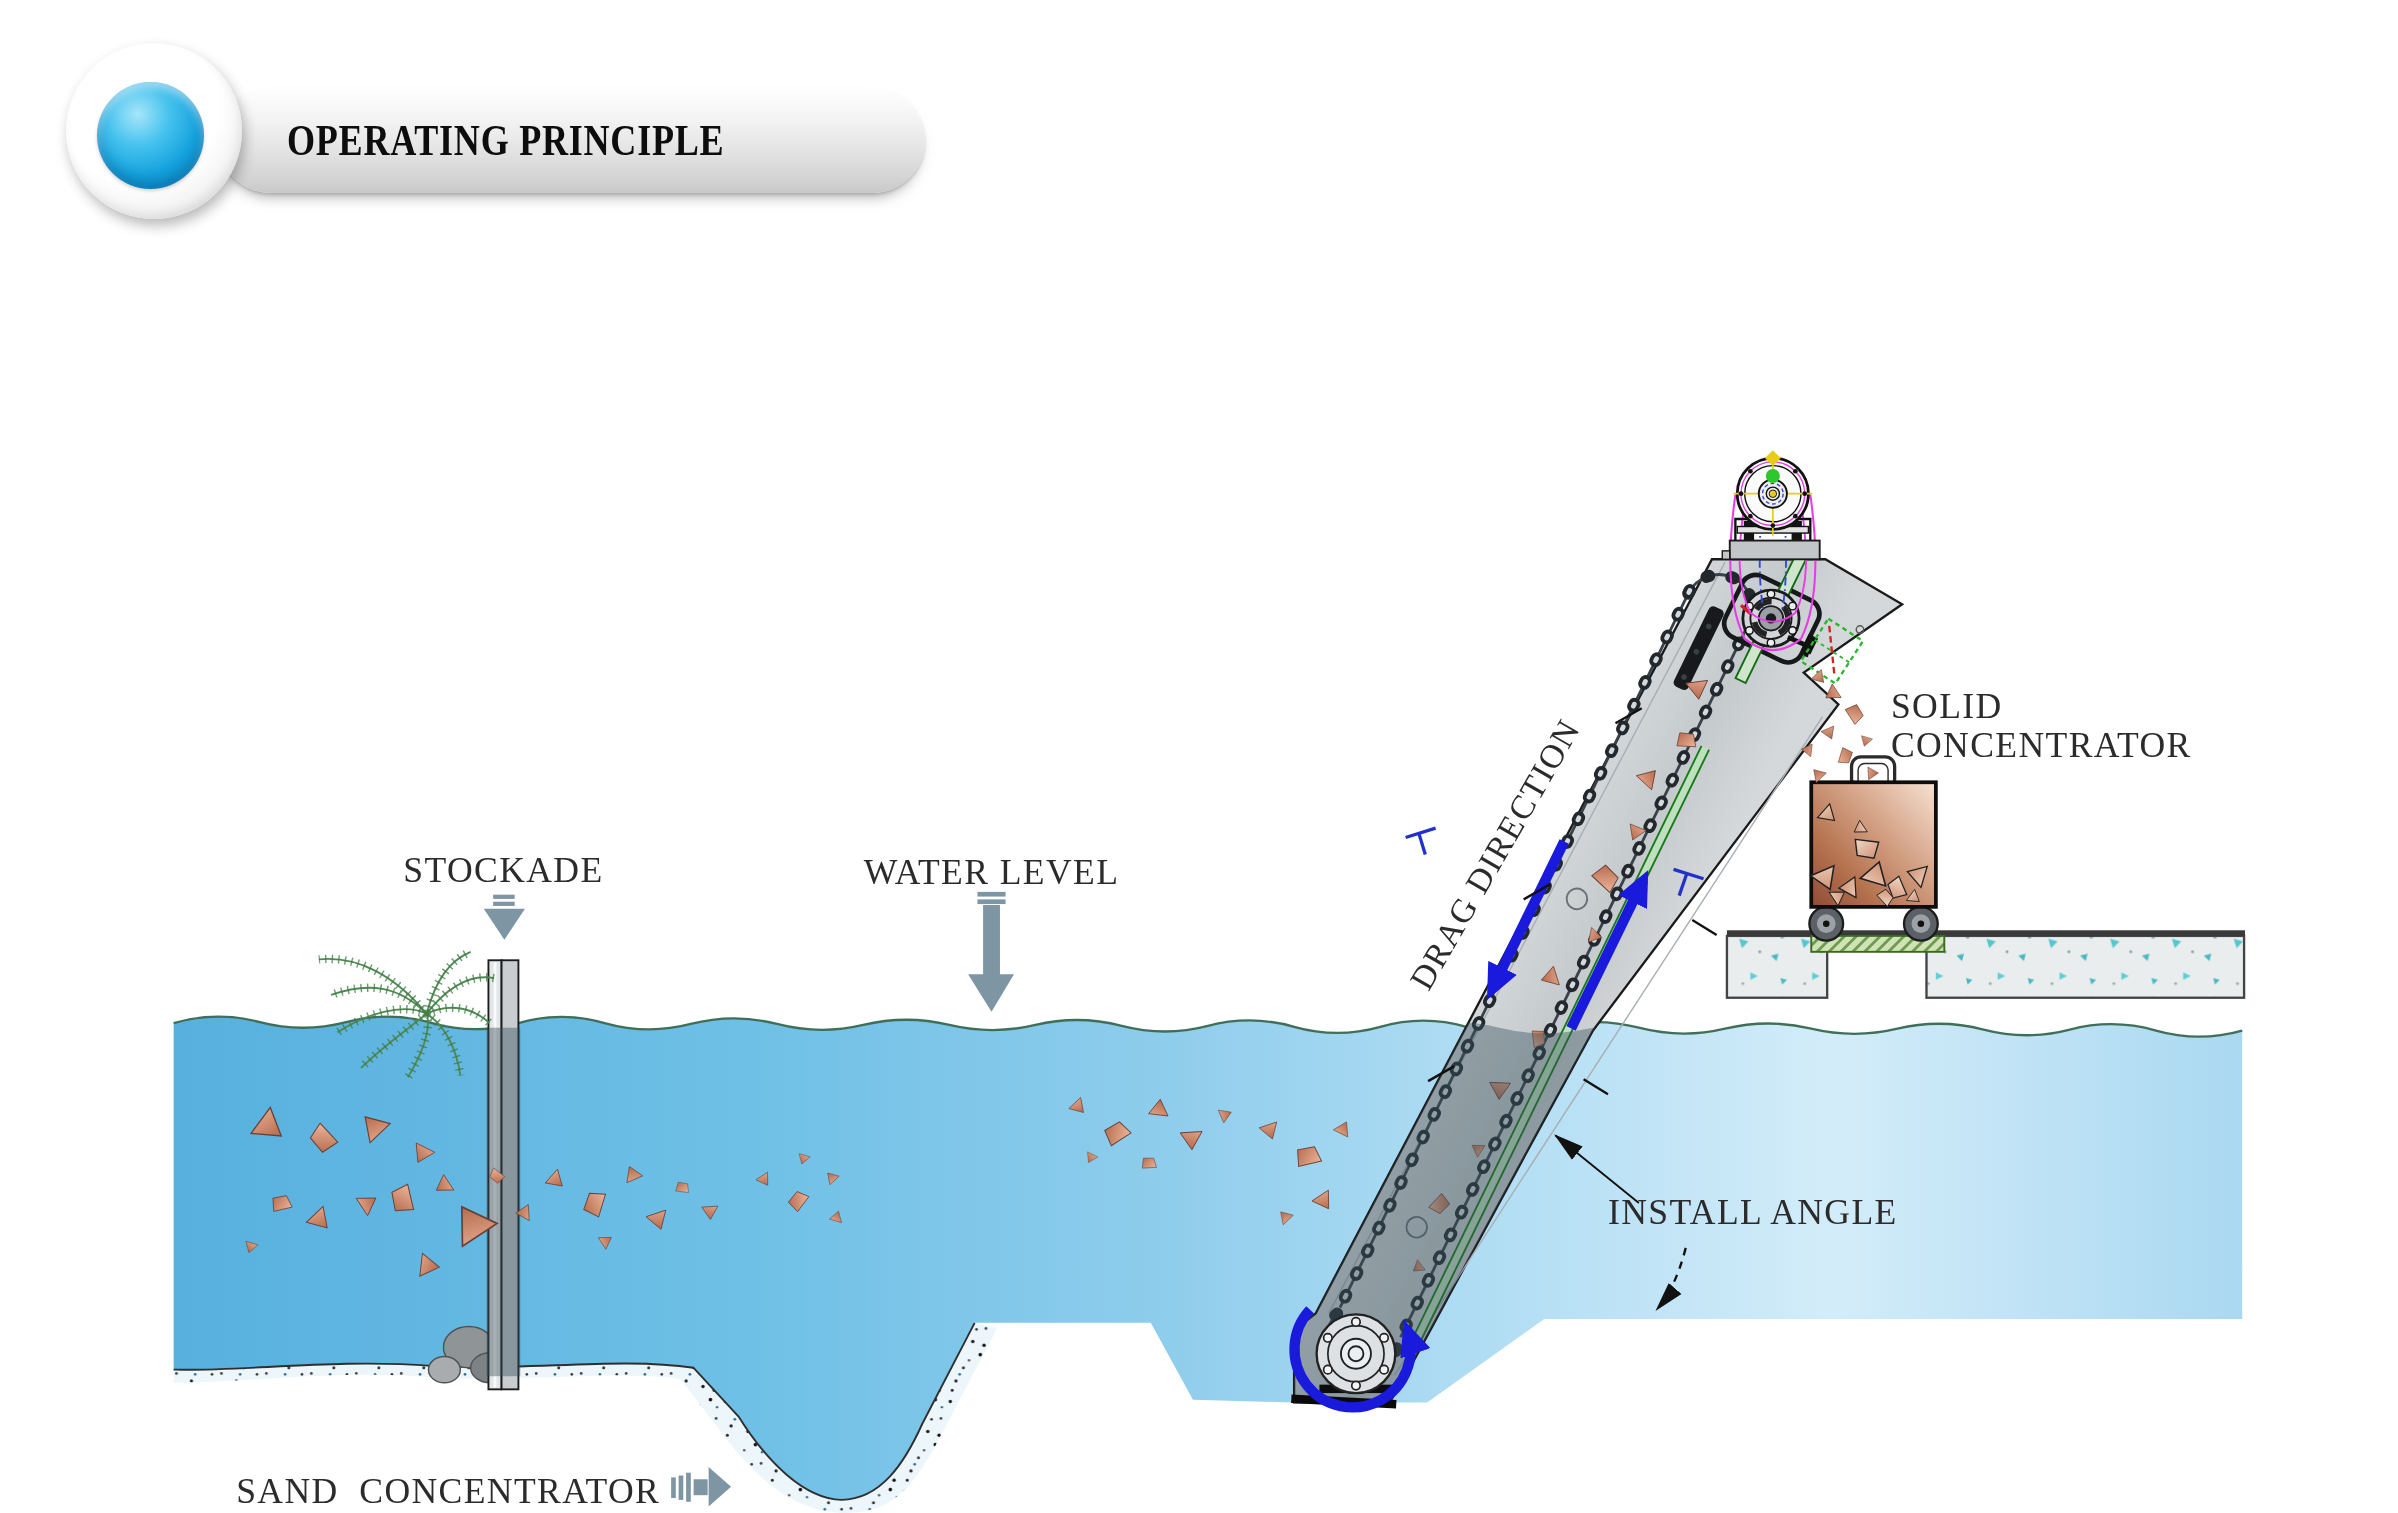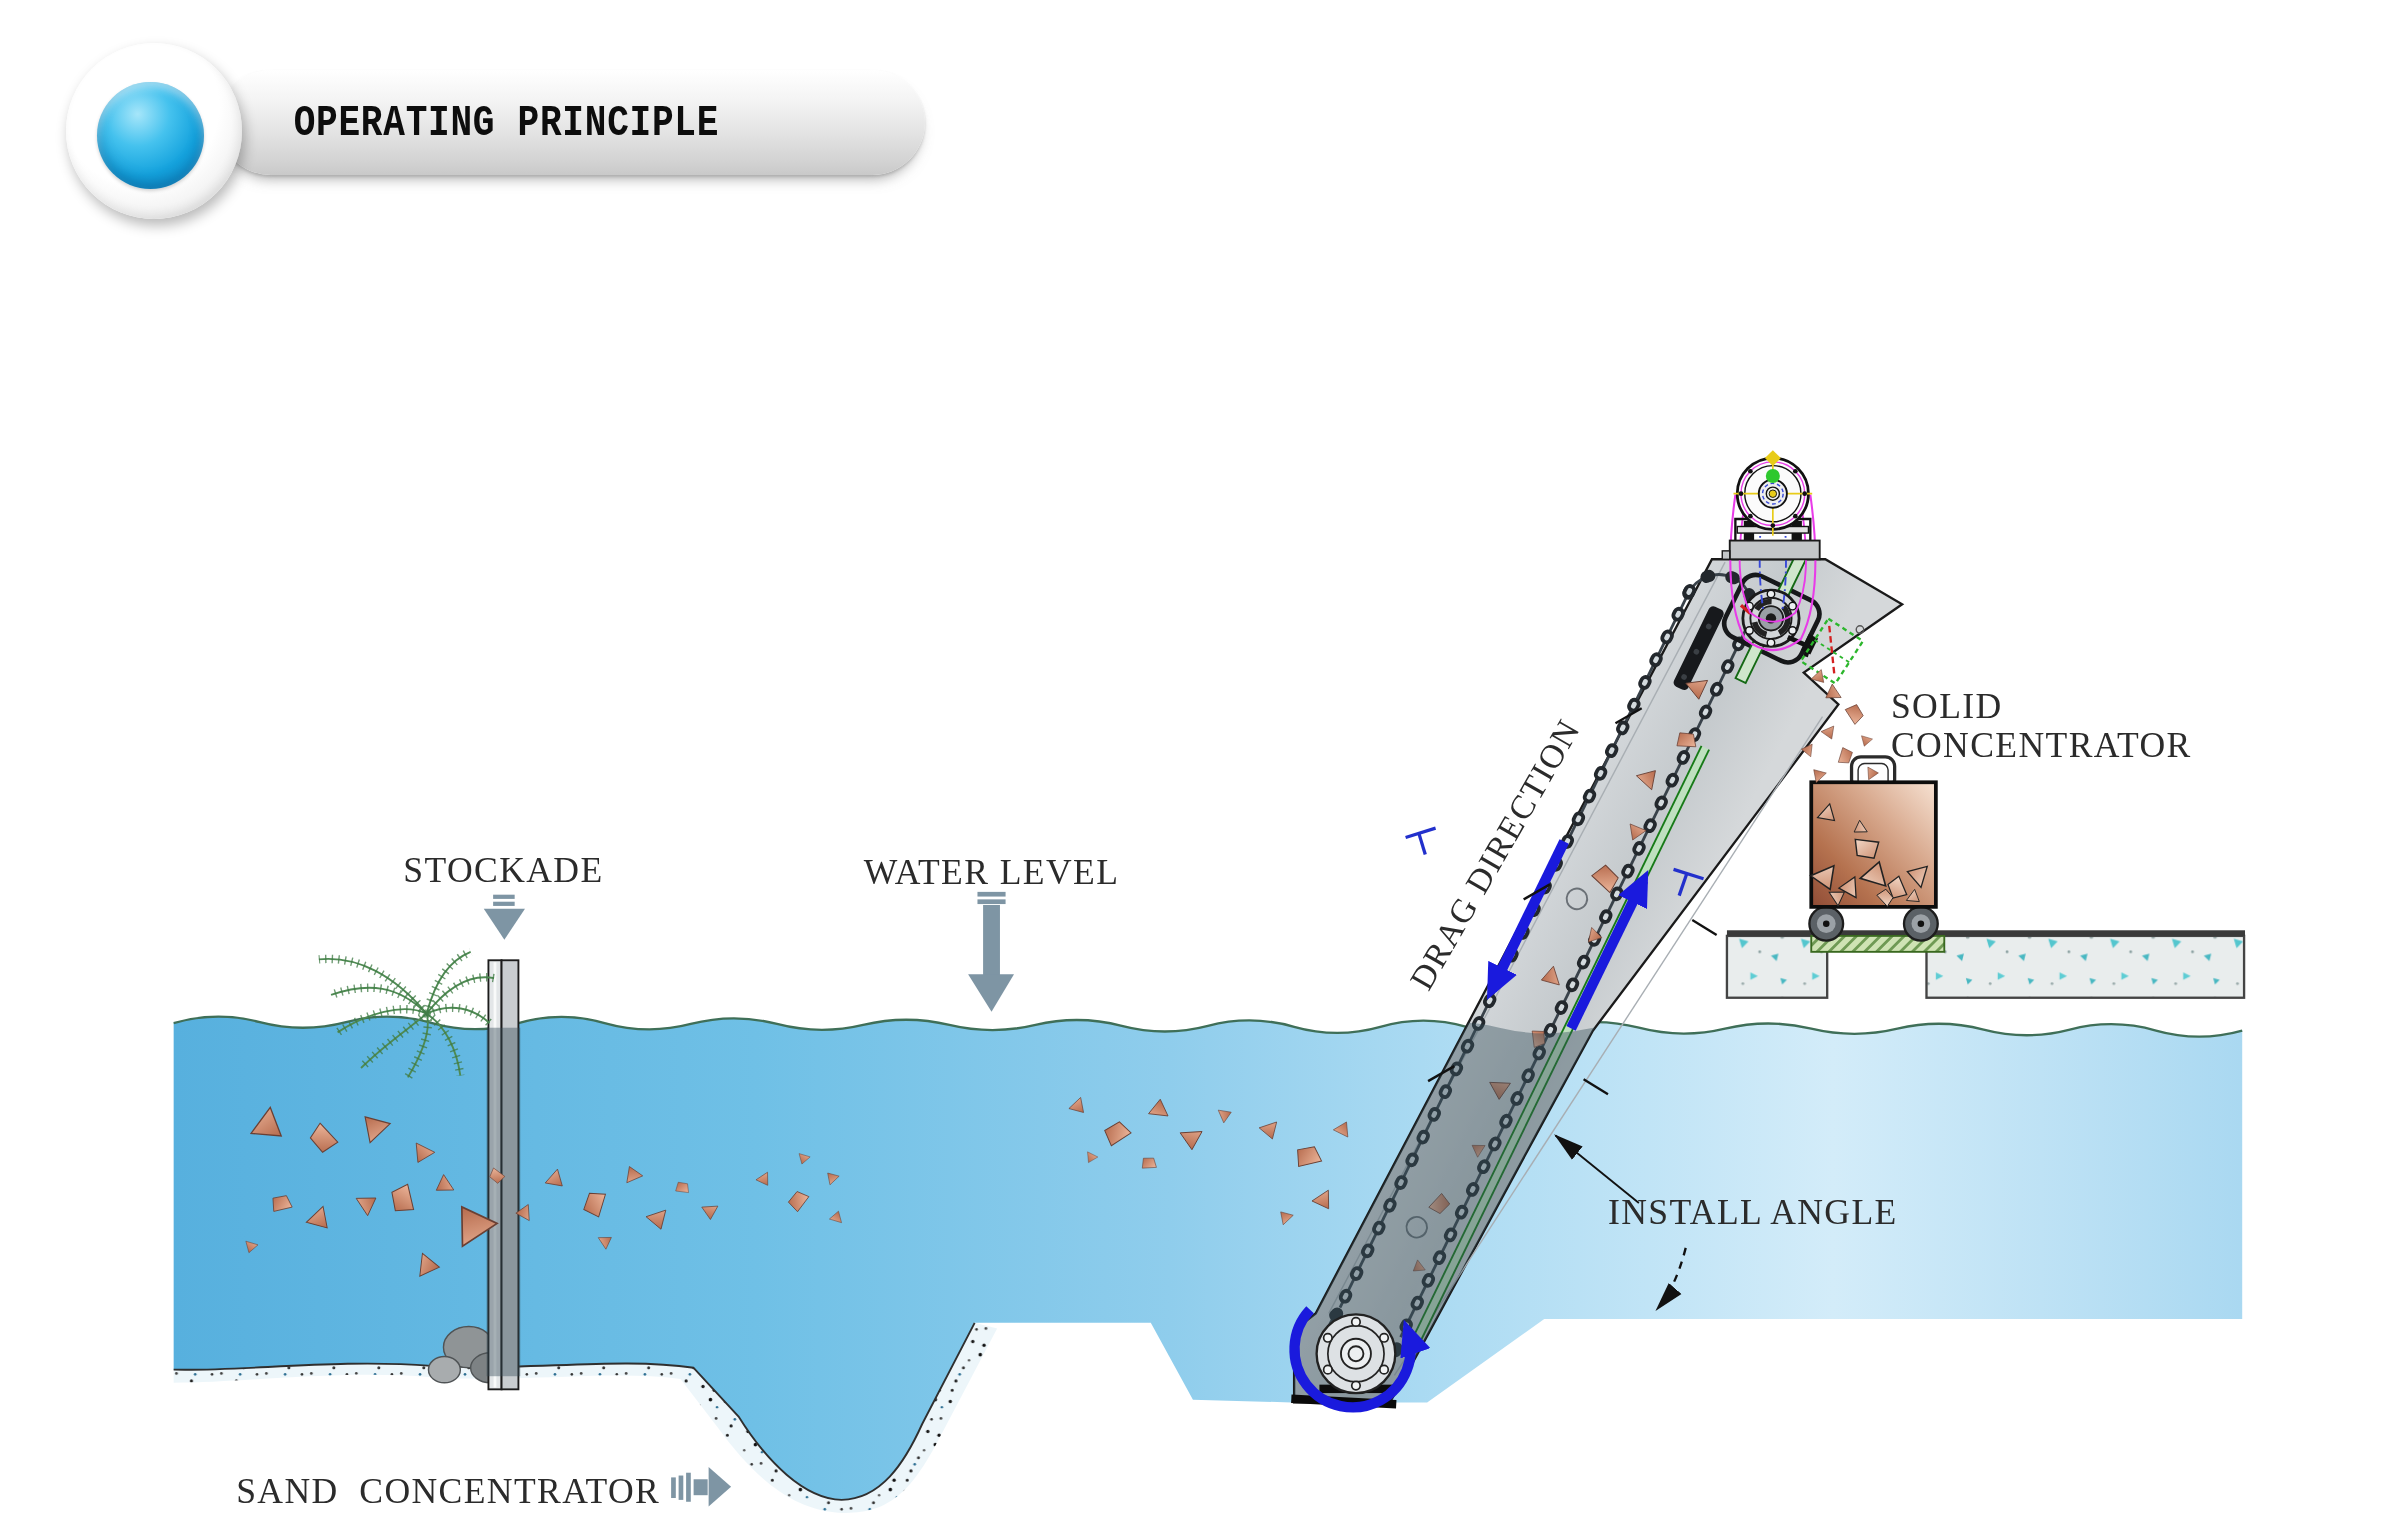--- a/index.html
+++ b/index.html
@@ -1,24 +1,24 @@
 <!DOCTYPE html>
 <html style="font-size:15px"><head>
 <meta charset="utf-8">
 <style>
   html,body{margin:0;padding:0;background:#fff;}
   body{width:2399px;height:1513px;position:relative;overflow:hidden;
        font-family:"Liberation Serif","DejaVu Serif",serif;}
   .stage{position:absolute;inset:0;}
   
-  .banner-pill{position:absolute;left:218px;top:70px;width:707px;height:105px;
+  .banner-pill{position:absolute;left:218px;top:88px;width:707px;height:105px;
     border-radius:54px;
     background:linear-gradient(180deg,#ffffff 0%,#f4f4f4 28%,#e2e2e2 62%,#d2d2d2 88%,#c9c9c9 100%);
     box-shadow:0 9.4px 13px -5.6px rgba(110,110,110,.55), 0 1.9px 2.8px rgba(160,160,160,.4);
-    display:flex;align-items:center;justify-content:center;padding-right:131px;box-sizing:border-box;font-family:Liberation Mono, monospace;}
+    display:flex;align-items:center;justify-content:center;padding-right:131px;box-sizing:border-box;}
   .banner-pill span{display:inline-block;font-weight:bold;font-size:44px;letter-spacing:0.9px;color:#0d0d0d;
     transform:scaleX(.82);transform-origin:50% 50%;white-space:nowrap;}
   .banner-circle{position:absolute;left:66px;top:43px;width:176px;height:176px;border-radius:50%;
     background:radial-gradient(circle at 42% 36%,#ffffff 52%,#f2f2f2 72%,#dedede 86%,#cdcdcd 100%);
     box-shadow:2.8px 6.6px 13px rgba(0,0,0,.28), inset -2.8px -5.6px 9.4px rgba(0,0,0,.07);}
   .banner-circle-inner{position:absolute;left:31px;top:39px;width:107px;height:107px;border-radius:50%;
     background:radial-gradient(circle at 38% 30%,#a6e6fa 0%,#45c2ee 32%,#14a2dd 62%,#0b82c2 100%);
     box-shadow:inset 0 -6.6px 13px rgba(0,60,110,.35), inset 0 5.6px 8.4px rgba(255,255,255,.55), 0 1.9px 3.7px rgba(0,0,0,.18);}
   svg text{white-space:pre;}
   .lbl{font-family:"Liberation Serif","DejaVu Serif",serif;fill:#2b2b2b;letter-spacing:1.5px;}

